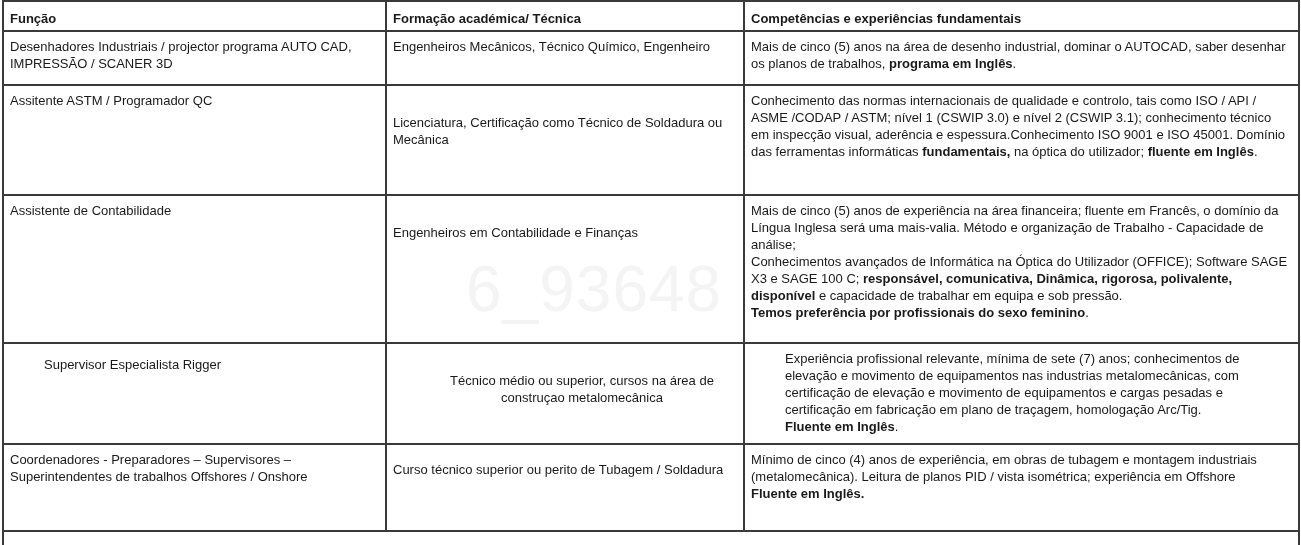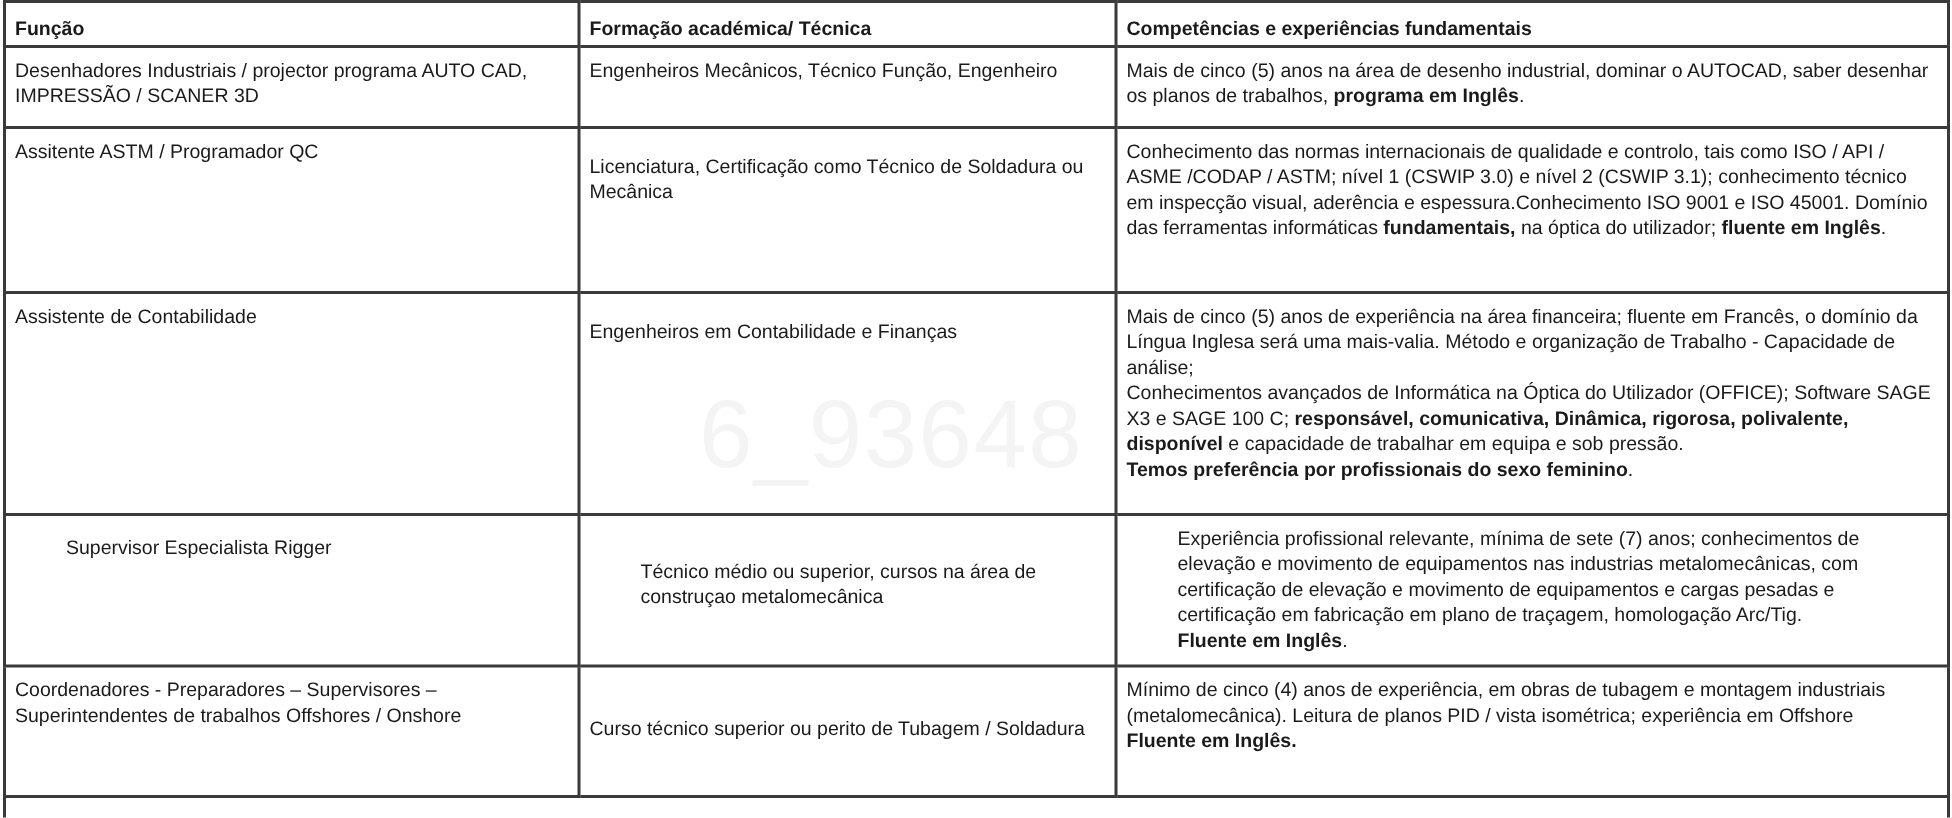--- a/index.html
+++ b/index.html
@@ -20,23 +20,23 @@
     font-size: 13px;
     line-height: 17px;
     padding: 0 6px;
     overflow: hidden;
   }
   table.jobs th { font-weight: bold; height: 30px; padding-top: 8px; box-sizing: border-box; }
   col.c1 { width: 383px; }
   col.c2 { width: 358px; }
   col.c3 { width: 555px; }
   .cell-inner { padding-top: 6px; }
-  .mid { padding-top: 16px; }
+  .mid { padding-top: 28px; }
   .mid2 { padding-top: 12px; }
-  .mid3 { padding-top: 28px; }
+  .mid3 { padding-top: 28px; text-align: center; }
   b { font-weight: bold; }
   tr.r1 td { height: 52px; }
   tr.r2 td { height: 108px; }
   tr.r3 td { height: 146px; }
   tr.r4 td { height: 99px; padding-left: 40px; }
   tr.r5 td { height: 85px; }
   tr.r6 td { height: 30px; }
   .watermark {
     position: absolute; left: 466px; top: 252px;
     font-size: 64px; color: #f4f4f4; letter-spacing: 1px;
@@ -60,21 +60,21 @@
         <th>Formação académica/ Técnica</th>
         <th>Competências e experiências fundamentais</th>
       </tr>
     </thead>
     <tbody>
       <tr class="r1">
         <td>
             <div class="cell-inner">Desenhadores Industriais / projector programa AUTO CAD, IMPRESSÃO / SCANER 3D</div>
           </td>
         <td>
-            <div class="cell-inner">Engenheiros Mecânicos, Técnico Função, Engenheiro</div>
+            <div class="cell-inner">Engenheiros Mecânicos, Técnico Químico, Engenheiro</div>
           </td>
         <td>
             <div class="cell-inner rich"><span>Mais de cinco (5) anos na área de desenho industrial, dominar o AUTOCAD, saber desenhar os planos de trabalhos, </span><b>programa em Inglês</b><span>.</span></div>
           </td>
       </tr>
       <tr class="r2">
         <td>
             <div class="cell-inner">Assitente ASTM / Programador QC</div>
           </td>
         <td>
@@ -104,21 +104,21 @@
           </td>
         <td>
             <div class="cell-inner rich"><span>Experiência profissional relevante, mínima de sete (7) anos; conhecimentos  de elevação e movimento de equipamentos nas industrias metalomecânicas, com certificação de elevação e movimento de equipamentos e cargas pesadas e certificação em fabricação em plano de traçagem, homologação Arc/Tig.</span><br><b>Fluente em Inglês</b><span>.</span></div>
           </td>
       </tr>
       <tr class="r5">
         <td>
             <div class="cell-inner">Coordenadores - Preparadores – Supervisores – Superintendentes  de trabalhos Offshores / Onshore</div>
           </td>
         <td>
-            <div class="cell-inner" style="padding-top:32px">Curso técnico superior  ou perito de Tubagem / Soldadura</div>
+            <div class="cell-inner" style="padding-top:16px">Curso técnico superior  ou perito de Tubagem / Soldadura</div>
           </td>
         <td>
             <div class="cell-inner rich"><span>Mínimo de cinco (4) anos de experiência, em obras de tubagem e montagem industriais (metalomecânica). Leitura de planos PID / vista isométrica; experiência em Offshore</span><br><b>Fluente em Inglês.</b></div>
           </td>
       </tr>
       <tr class="r6">
         <td colspan="3"></td>
       </tr>
     </tbody>
   </table>

